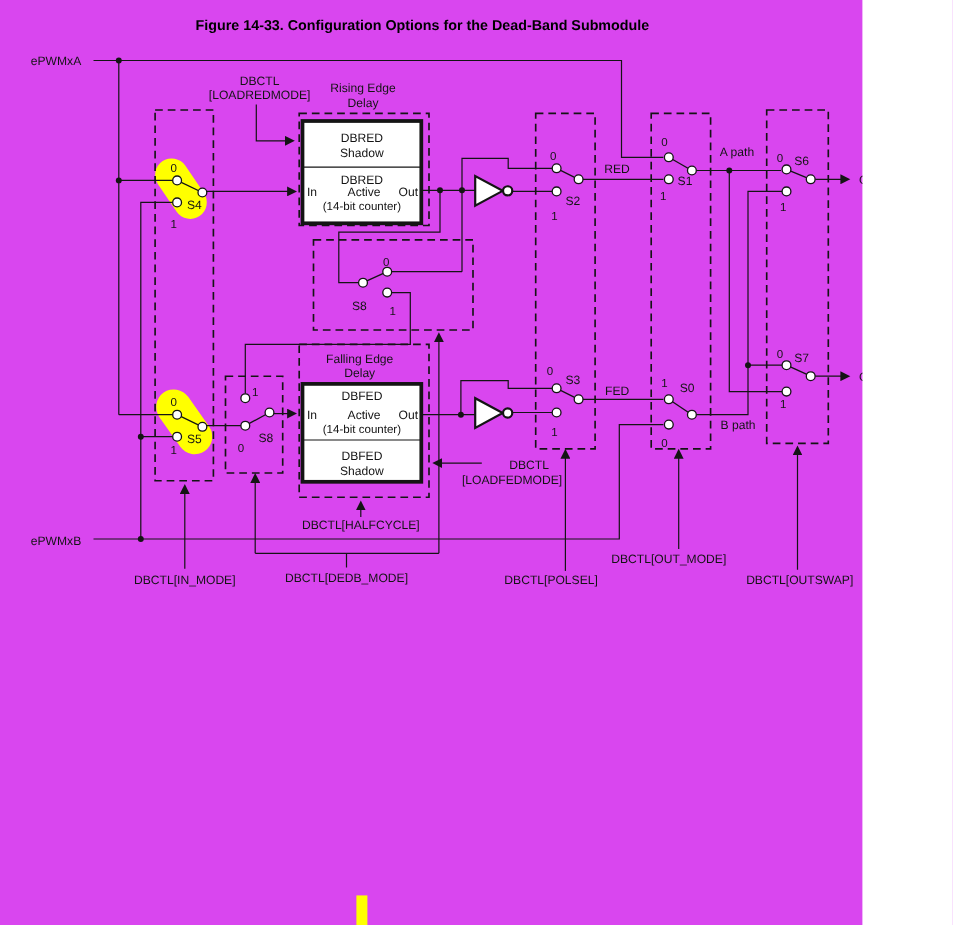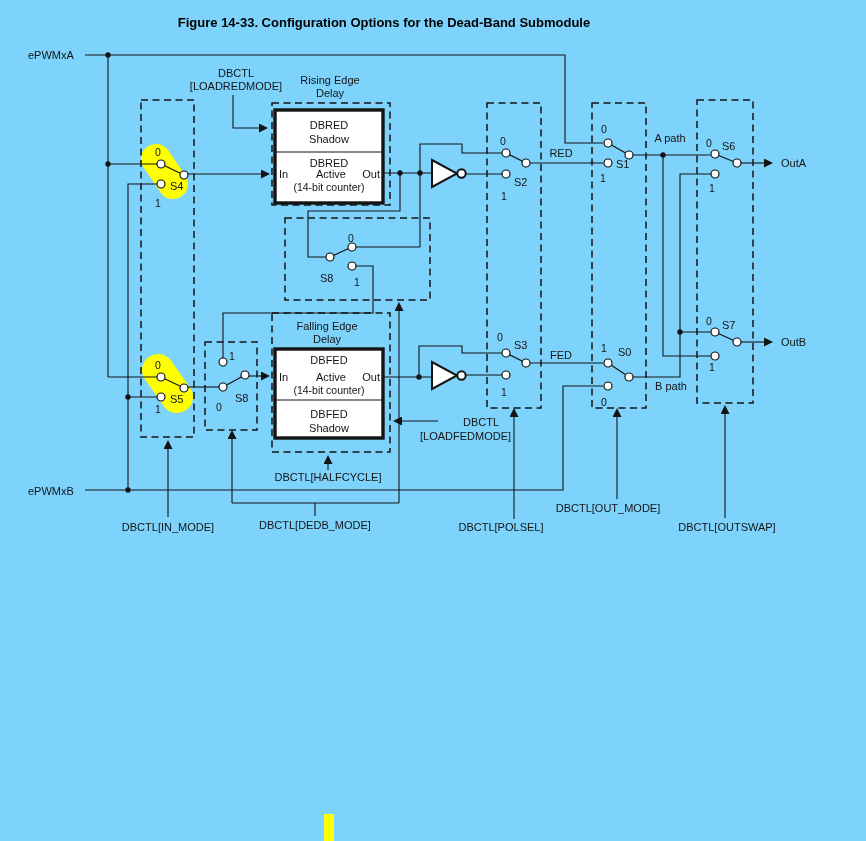--- a/index.html
+++ b/index.html
@@ -1,16 +1,16 @@
 <!DOCTYPE html>
 <html><head>
 <meta charset="utf-8">
 <style>
   html,body{margin:0;padding:0;background:#ffffff;}
-  .page{position:relative;width:866px;height:841px;background:#7dd3fc;overflow:hidden;}
+  .page{position:relative;width:784px;height:841px;background:#d946ef;overflow:hidden;}
   svg{position:absolute;top:0;left:0;}
   text{font-family:"Liberation Sans","DejaVu Sans",sans-serif;fill:#141414;}
   .lbl{font-size:11px;}
   .sm{font-size:10.5px;}
   .ttl{font-size:13px;font-weight:bold;fill:#000;}
   .wire{stroke:#141414;stroke-width:1.1;fill:none;}
   .blade{stroke:#141414;stroke-width:1.2;fill:none;}
   .dash{stroke:#141414;stroke-width:1.5;fill:none;stroke-dasharray:7 4.5;}
   .thick{stroke:#141414;stroke-width:3.4;fill:#ffffff;}
   .inv{stroke:#141414;stroke-width:2;fill:#ffffff;}

